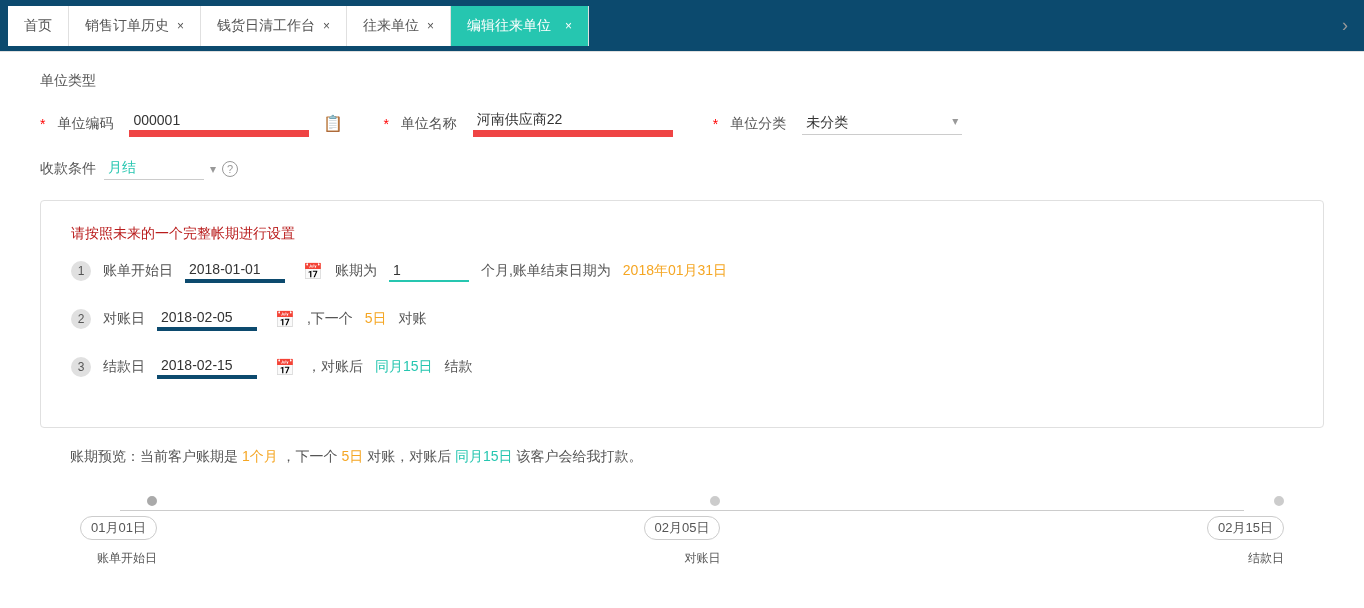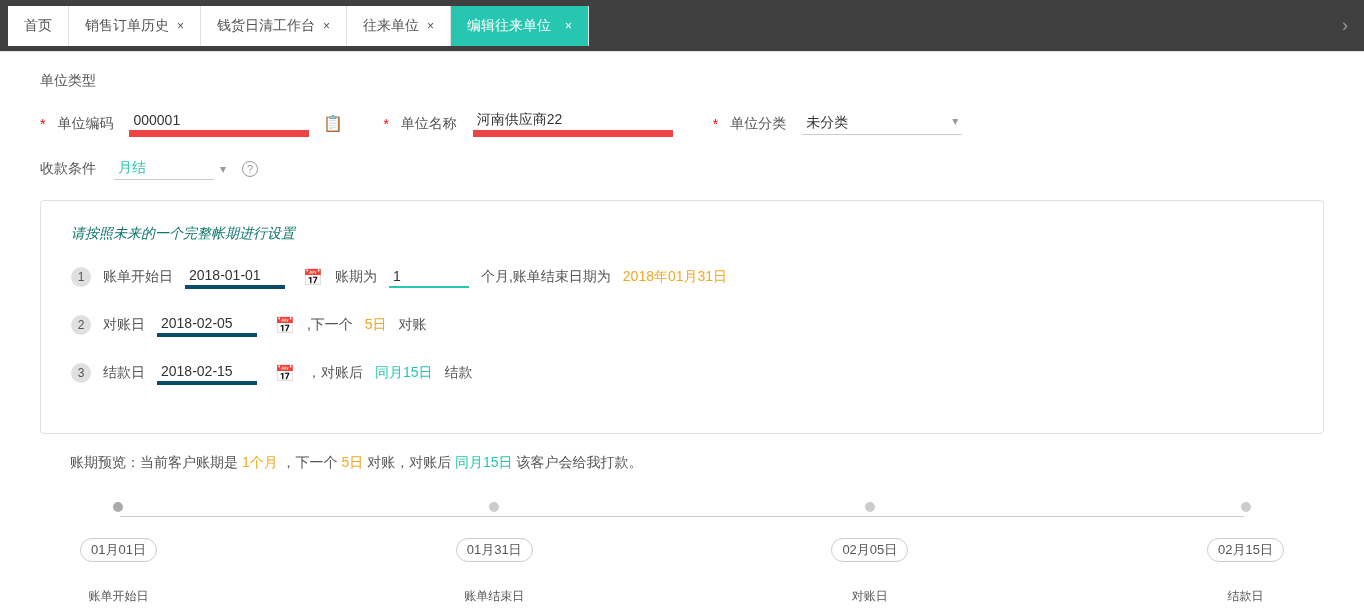--- a/index.html
+++ b/index.html
@@ -2,21 +2,21 @@
 <html><head>
   <meta charset="utf-8">
   <style>
     * { box-sizing: border-box; margin: 0; padding: 0; }
     body { font-family: -apple-system, BlinkMacSystemFont, "PingFang SC", "Microsoft YaHei", sans-serif; font-size: 14px; color: #333; background: #f5f5f5; }
 
     
     .tabs-bar {
       display: flex;
       align-items: center;
-      background: #404040;
+      background: #0c4a6e;
       border-bottom: 1px solid #e0e0e0;
       height: 52px;
       padding: 0 8px;
     }
     .tab {
       display: flex;
       align-items: center;
       padding: 0 16px;
       height: 40px;
       cursor: pointer;
@@ -50,21 +50,20 @@
       background: #fff;
       padding: 20px 40px 20px 40px;
       min-height: 568px;
     }
 
     
     .form-row {
       display: flex;
       align-items: center;
       margin-bottom: 20px;
-      gap: 10px;
     }
     .form-label {
       color: #555;
       margin-right: 8px;
       white-space: nowrap;
     }
     .required-star {
       color: red;
       margin-right: 4px;
     }
@@ -172,24 +171,23 @@
     }
 
     
     .settings-box {
       border: 1px solid #e0e0e0;
       border-radius: 4px;
       padding: 24px 30px;
       margin-top: 10px;
     }
     .settings-title {
-      color: #0f766e;
-      margin-bottom: 22px;
-      font-size: 14px;
-      font-style: italic;
+      color: #b91c1c;
+      margin-bottom: 16px;
+      font-size: 14px;
     }
 
     
     .setting-row {
       display: flex;
       align-items: center;
       margin-bottom: 24px;
       gap: 12px;
     }
     .row-num {
@@ -236,22 +234,22 @@
     .preview-section {
       padding: 20px 30px;
       font-size: 14px;
       color: #555;
     }
     .preview-text span.orange-text { color: #f5a623; }
     .preview-text span.teal-text { color: #26c6b0; }
     .timeline-point {
       display: flex;
       flex-direction: column;
-      align-items: center;
-      gap: 22px;
+      align-items: flex-end;
+      gap: 6px;
     }
     .timeline-badge {
       border: 1px solid #ccc;
       border-radius: 12px;
       padding: 2px 10px;
       font-size: 13px;
       color: #555;
       background: #fff;
       white-space: nowrap;
     }
@@ -385,25 +383,20 @@
     <div style="position:absolute; top:24px; left:80px; right:80px; height:1px; background:#ccc;"></div>
 
     <div style="display:flex; justify-content:space-between; align-items:flex-start; position:relative; z-index:1;">
 
       <div class="timeline-point">
         <div style="width:10px;height:10px;border-radius:50%;background:#aaa;border:2px solid #aaa;margin-bottom:4px;"></div>
         <div class="timeline-badge">01月01日</div>
         <div class="timeline-point-label">账单开始日</div>
       </div>
 
-      <div class="timeline-point">
-        <div style="width:10px;height:10px;border-radius:50%;background:#ccc;border:2px solid #ccc;margin-bottom:4px;"></div>
-        <div class="timeline-badge">01月31日</div>
-        <div class="timeline-point-label">账单结束日</div>
-      </div>
 
       <div class="timeline-point">
         <div style="width:10px;height:10px;border-radius:50%;background:#ccc;border:2px solid #ccc;margin-bottom:4px;"></div>
         <div class="timeline-badge">02月05日</div>
         <div class="timeline-point-label">对账日</div>
       </div>
 
       <div class="timeline-point">
         <div style="width:10px;height:10px;border-radius:50%;background:#ccc;border:2px solid #ccc;margin-bottom:4px;"></div>
         <div class="timeline-badge">02月15日</div>

